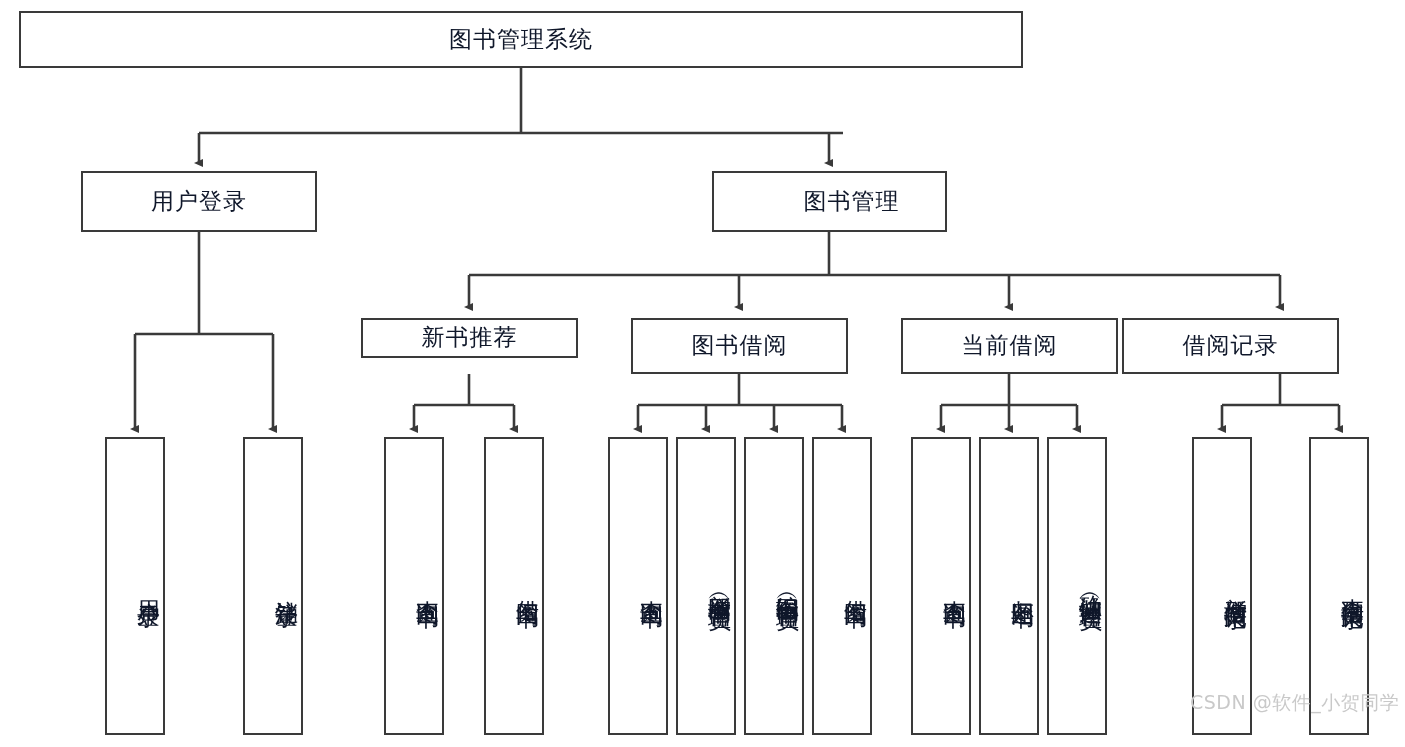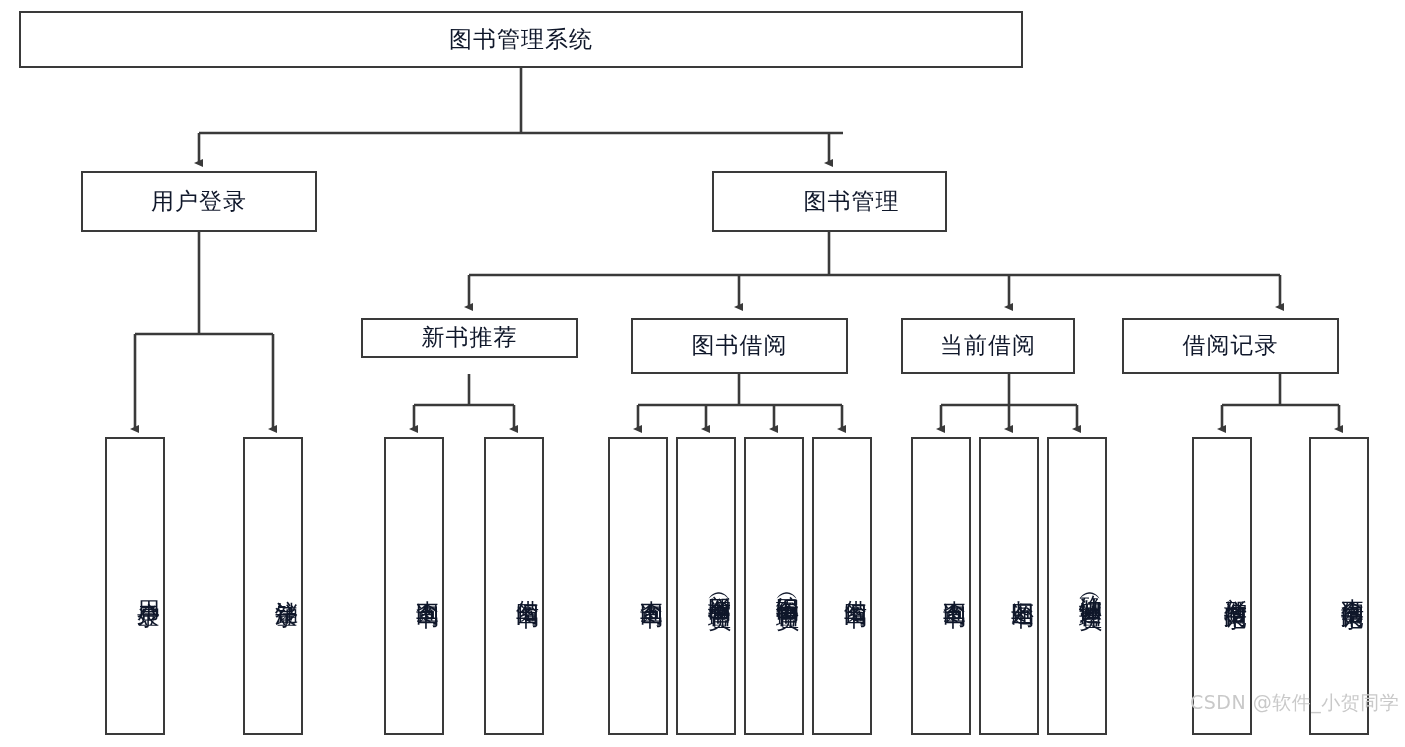--- a/index.html
+++ b/index.html
@@ -133,21 +133,21 @@
   <div class="node horiz" style="left:712px; top:171px; width:235px; height:61px;padding-left:44px;">
     <span class="lbl">图书管理</span>
   </div>
 
   <div class="node horiz" style="left:361px; top:318px; width:217px; height:40px;">
     <span class="lbl">新书推荐</span>
   </div>
   <div class="node horiz" style="left:631px; top:318px; width:217px; height:56px;">
     <span class="lbl">图书借阅</span>
   </div>
-  <div class="node horiz" style="left:901px; top:318px; width:174px; height:56px;align-items:center;">
+  <div class="node horiz" style="left:901px; top:318px; width:217px; height:56px;align-items:center;">
     <span class="lbl">当前借阅</span>
   </div>
   <div class="node horiz" style="left:1122px; top:318px; width:217px; height:56px;">
     <span class="lbl">借阅记录</span>
   </div>
 
   <div class="node vert" style="left:105px; top:437px; width:60px; height:298px;">
     <span class="lbl">用户登录</span>
   </div>
   <div class="node vert" style="left:243px; top:437px; width:60px; height:298px;">

